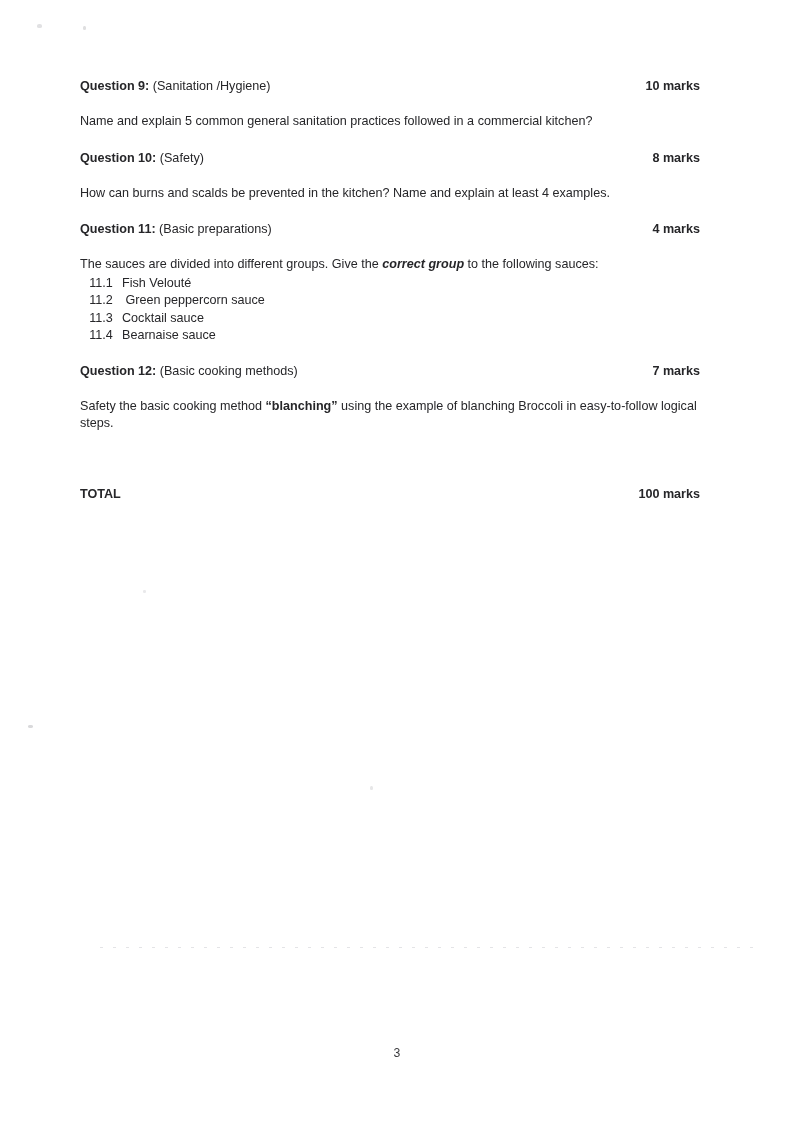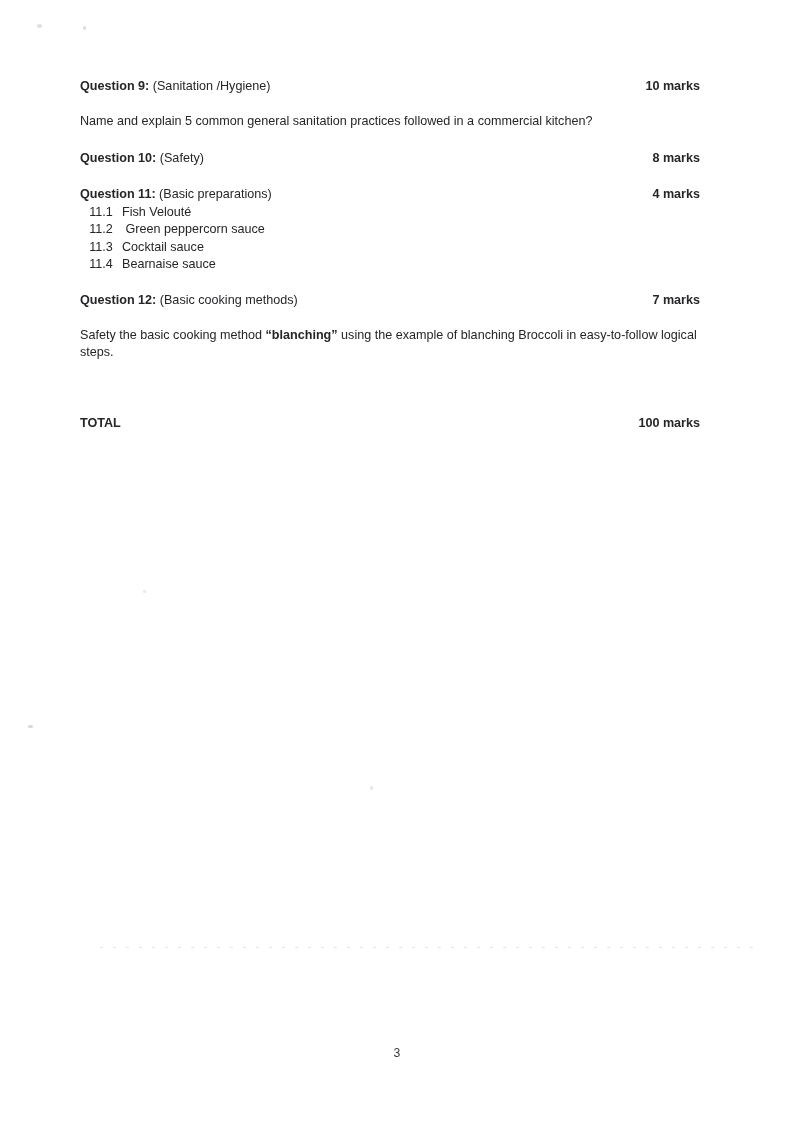--- a/index.html
+++ b/index.html
@@ -138,25 +138,27 @@
     <div class="q-row">
       <div class="q-title"><span class="q-label">Question 9:</span><span> (Sanitation /Hygiene)</span></div>
       <div class="q-marks">10 marks</div>
     </div>
     <div class="q-body">Name and explain 5 common general sanitation practices followed in a commercial kitchen?</div>
 
     <div class="q-row block-gap-q">
       <div class="q-title"><span class="q-label">Question 10:</span><span> (Safety)</span></div>
       <div class="q-marks">8 marks</div>
     </div>
+    <div class="q-body">How can burns and scalds be prevented in the kitchen? Name and explain at least 4 examples.</div>
 
     <div class="q-row block-gap-q">
       <div class="q-title"><span class="q-label">Question 11:</span><span> (Basic preparations)</span></div>
       <div class="q-marks">4 marks</div>
     </div>
+    <div class="q-body"><span>The sauces are divided into different groups. Give the </span><span class="bi">correct group</span><span> to the following sauces:</span></div>
 
     <div class="sublist">
       <div class="sublist-item">
         <span class="sublist-num">11.1</span>
         <span class="sublist-text">Fish Velouté</span>
       </div>
       <div class="sublist-item">
         <span class="sublist-num">11.2</span>
         <span class="sublist-text"> Green peppercorn sauce</span>
       </div>

